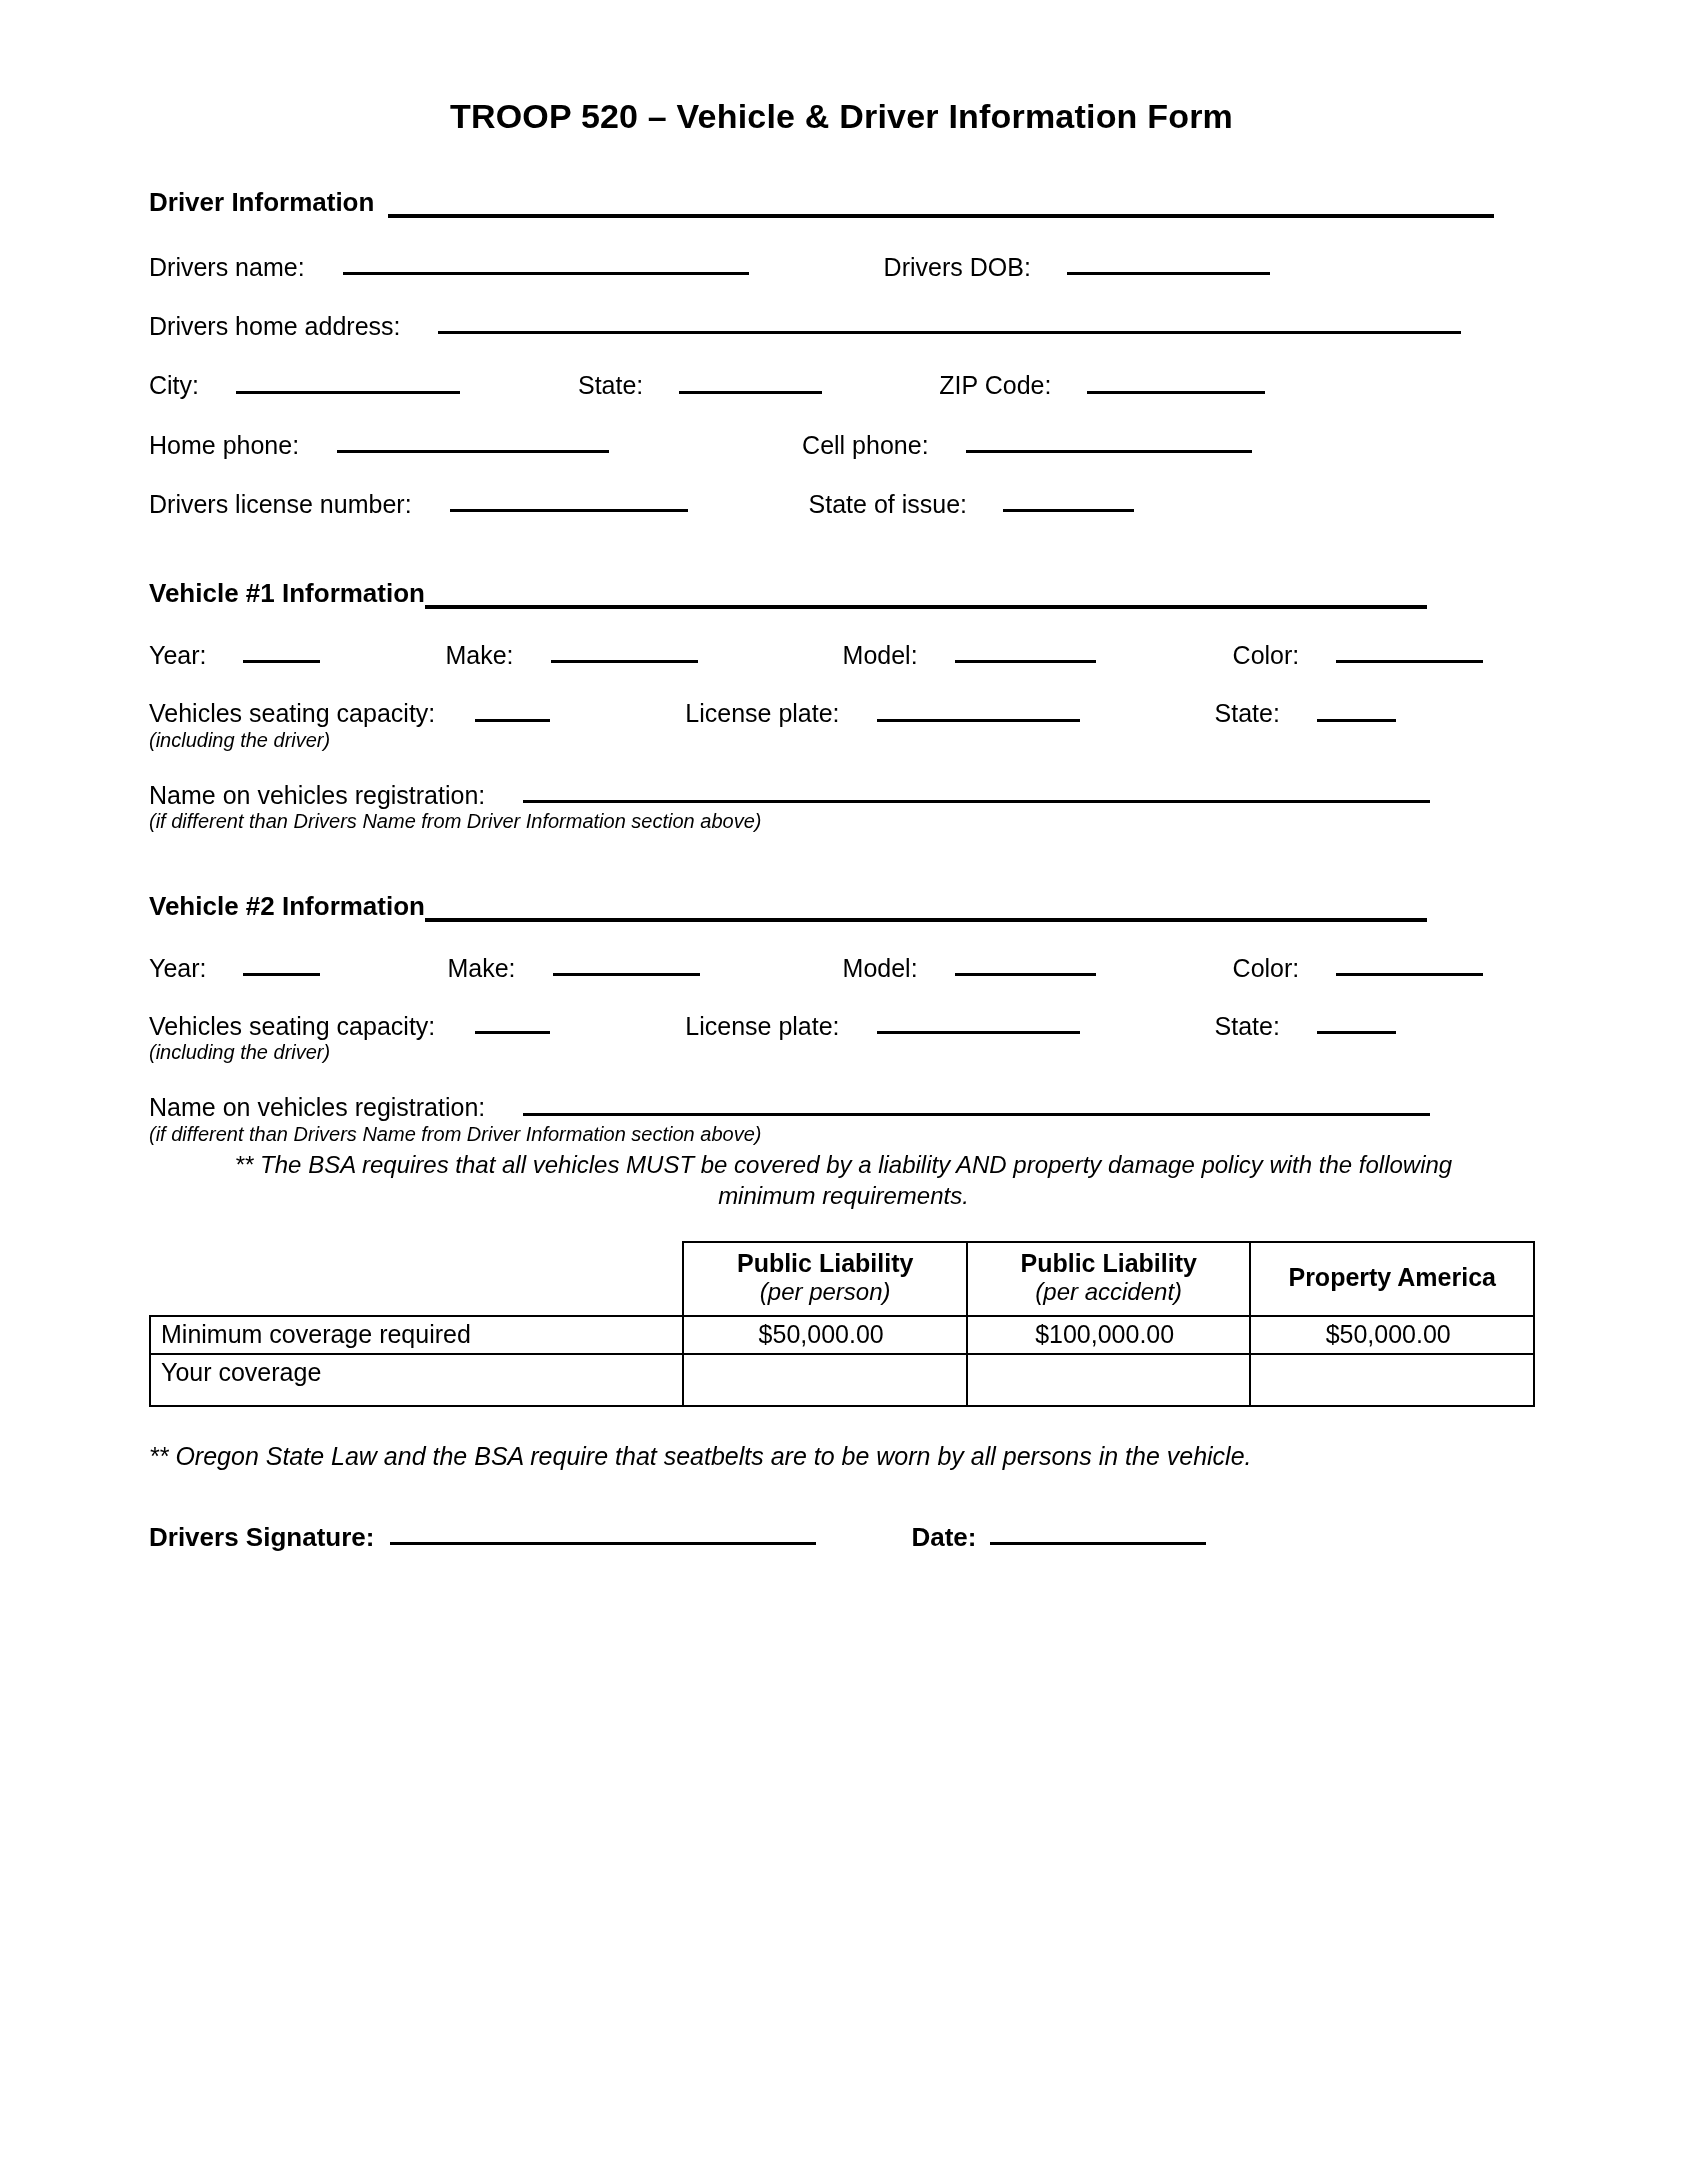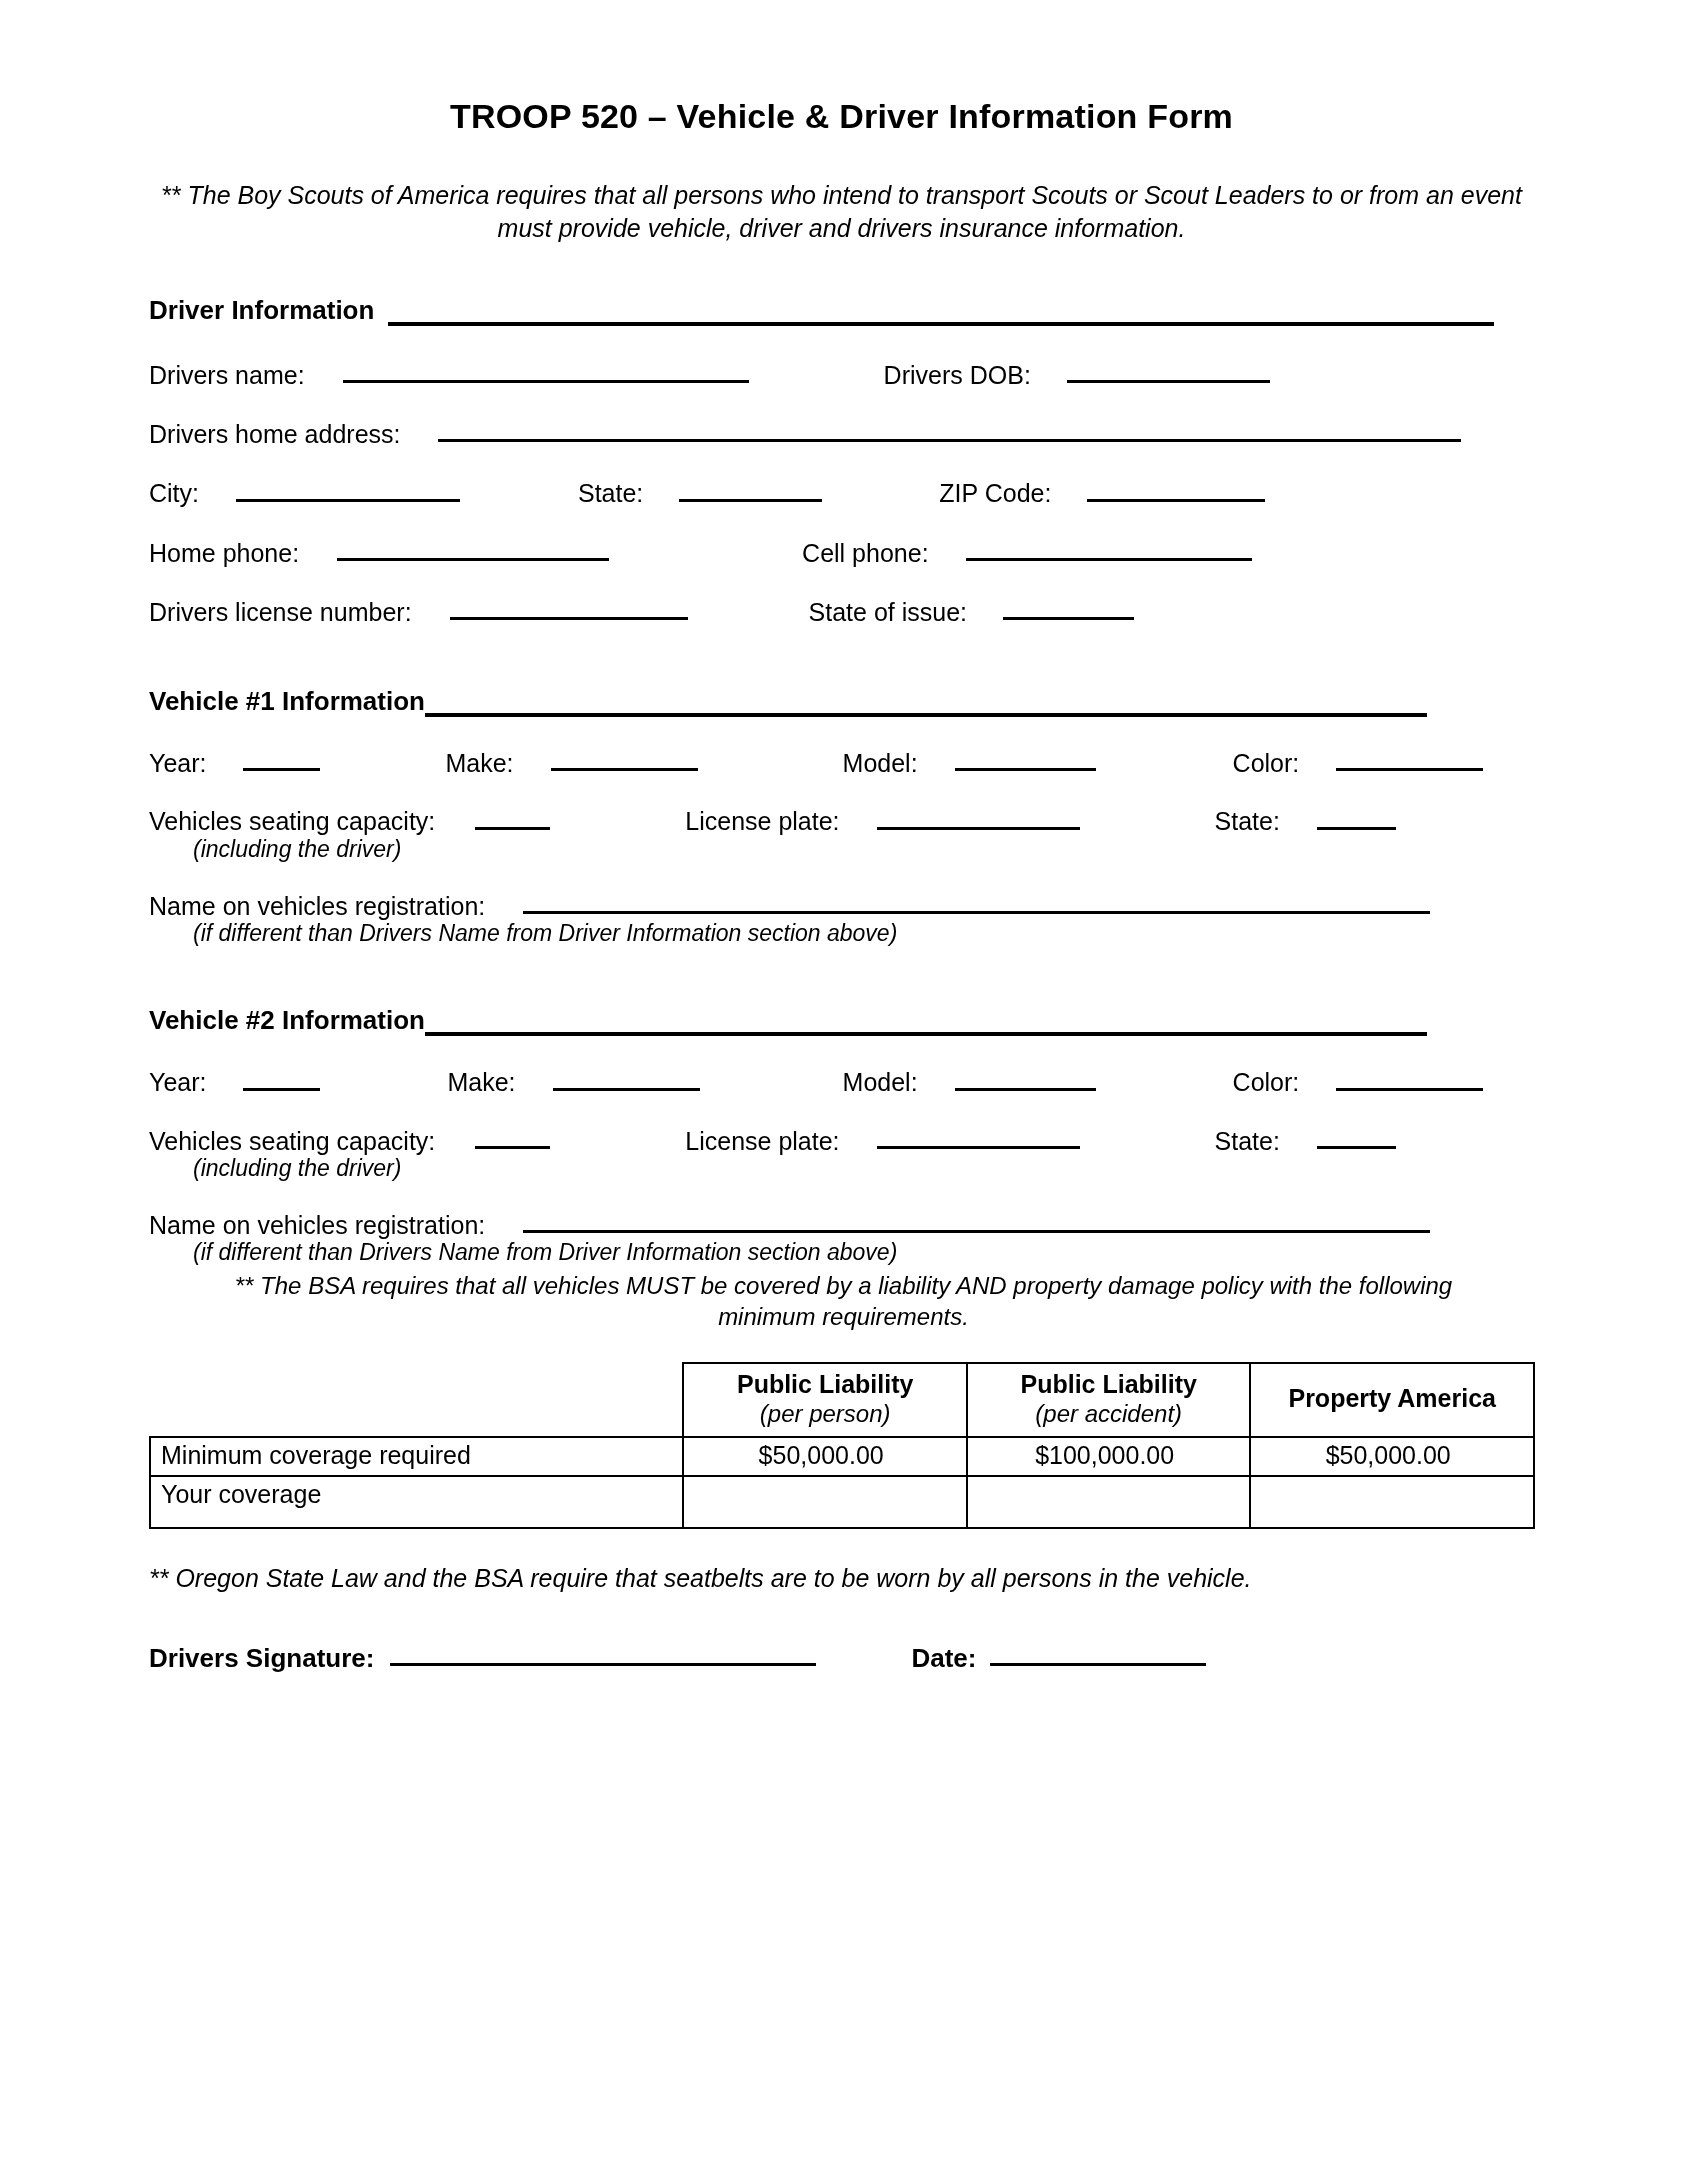--- a/index.html
+++ b/index.html
@@ -78,25 +78,24 @@
     line-height: 1.05;
   }
   .fline {
     border-bottom: 3px solid #000;
     height: 0;
     margin-bottom: 5px;
   }
   .spacer { flex: 0 0 auto; }
 
   .subnote {
-    font-size: 23px;
+    font-size: 20px;
     font-style: italic;
     line-height: 1.1;
     margin-top: 2px;
-    margin-left: 44px;
   }
 
   
   .ins-note {
     font-size: 24px;
     font-style: italic;
     text-align: center;
     line-height: 1.3;
     margin-top: 4px;
     padding: 0 40px 0 44px;
@@ -166,21 +165,20 @@
   }
   .sig-row .fline { border-bottom: 3px solid #000; }
 </style>
 </head>
 <body>
 
 <div class="page">
 
   <div class="doc-title">TROOP 520 – Vehicle &amp; Driver Information Form</div>
 
-  <div class="intro-note">** The Boy Scouts of America requires that all persons who intend to transport Scouts or Scout Leaders to or from an event must provide vehicle, driver and drivers insurance information.</div>
 
   <div class="section-head" style="margin-top:50px;gap:16px;">
     <span class="sh-label">Driver Information</span>
     <span class="sh-rule" style="width:1106px;"></span>
   </div>
 
   <div class="frow" style="margin-top:33px;">
     <span class="flabel">Drivers name:</span>
     <span class="fline" style="width:406px; margin-left:14px;"></span>
     <span class="spacer" style="width:87px;"></span>

